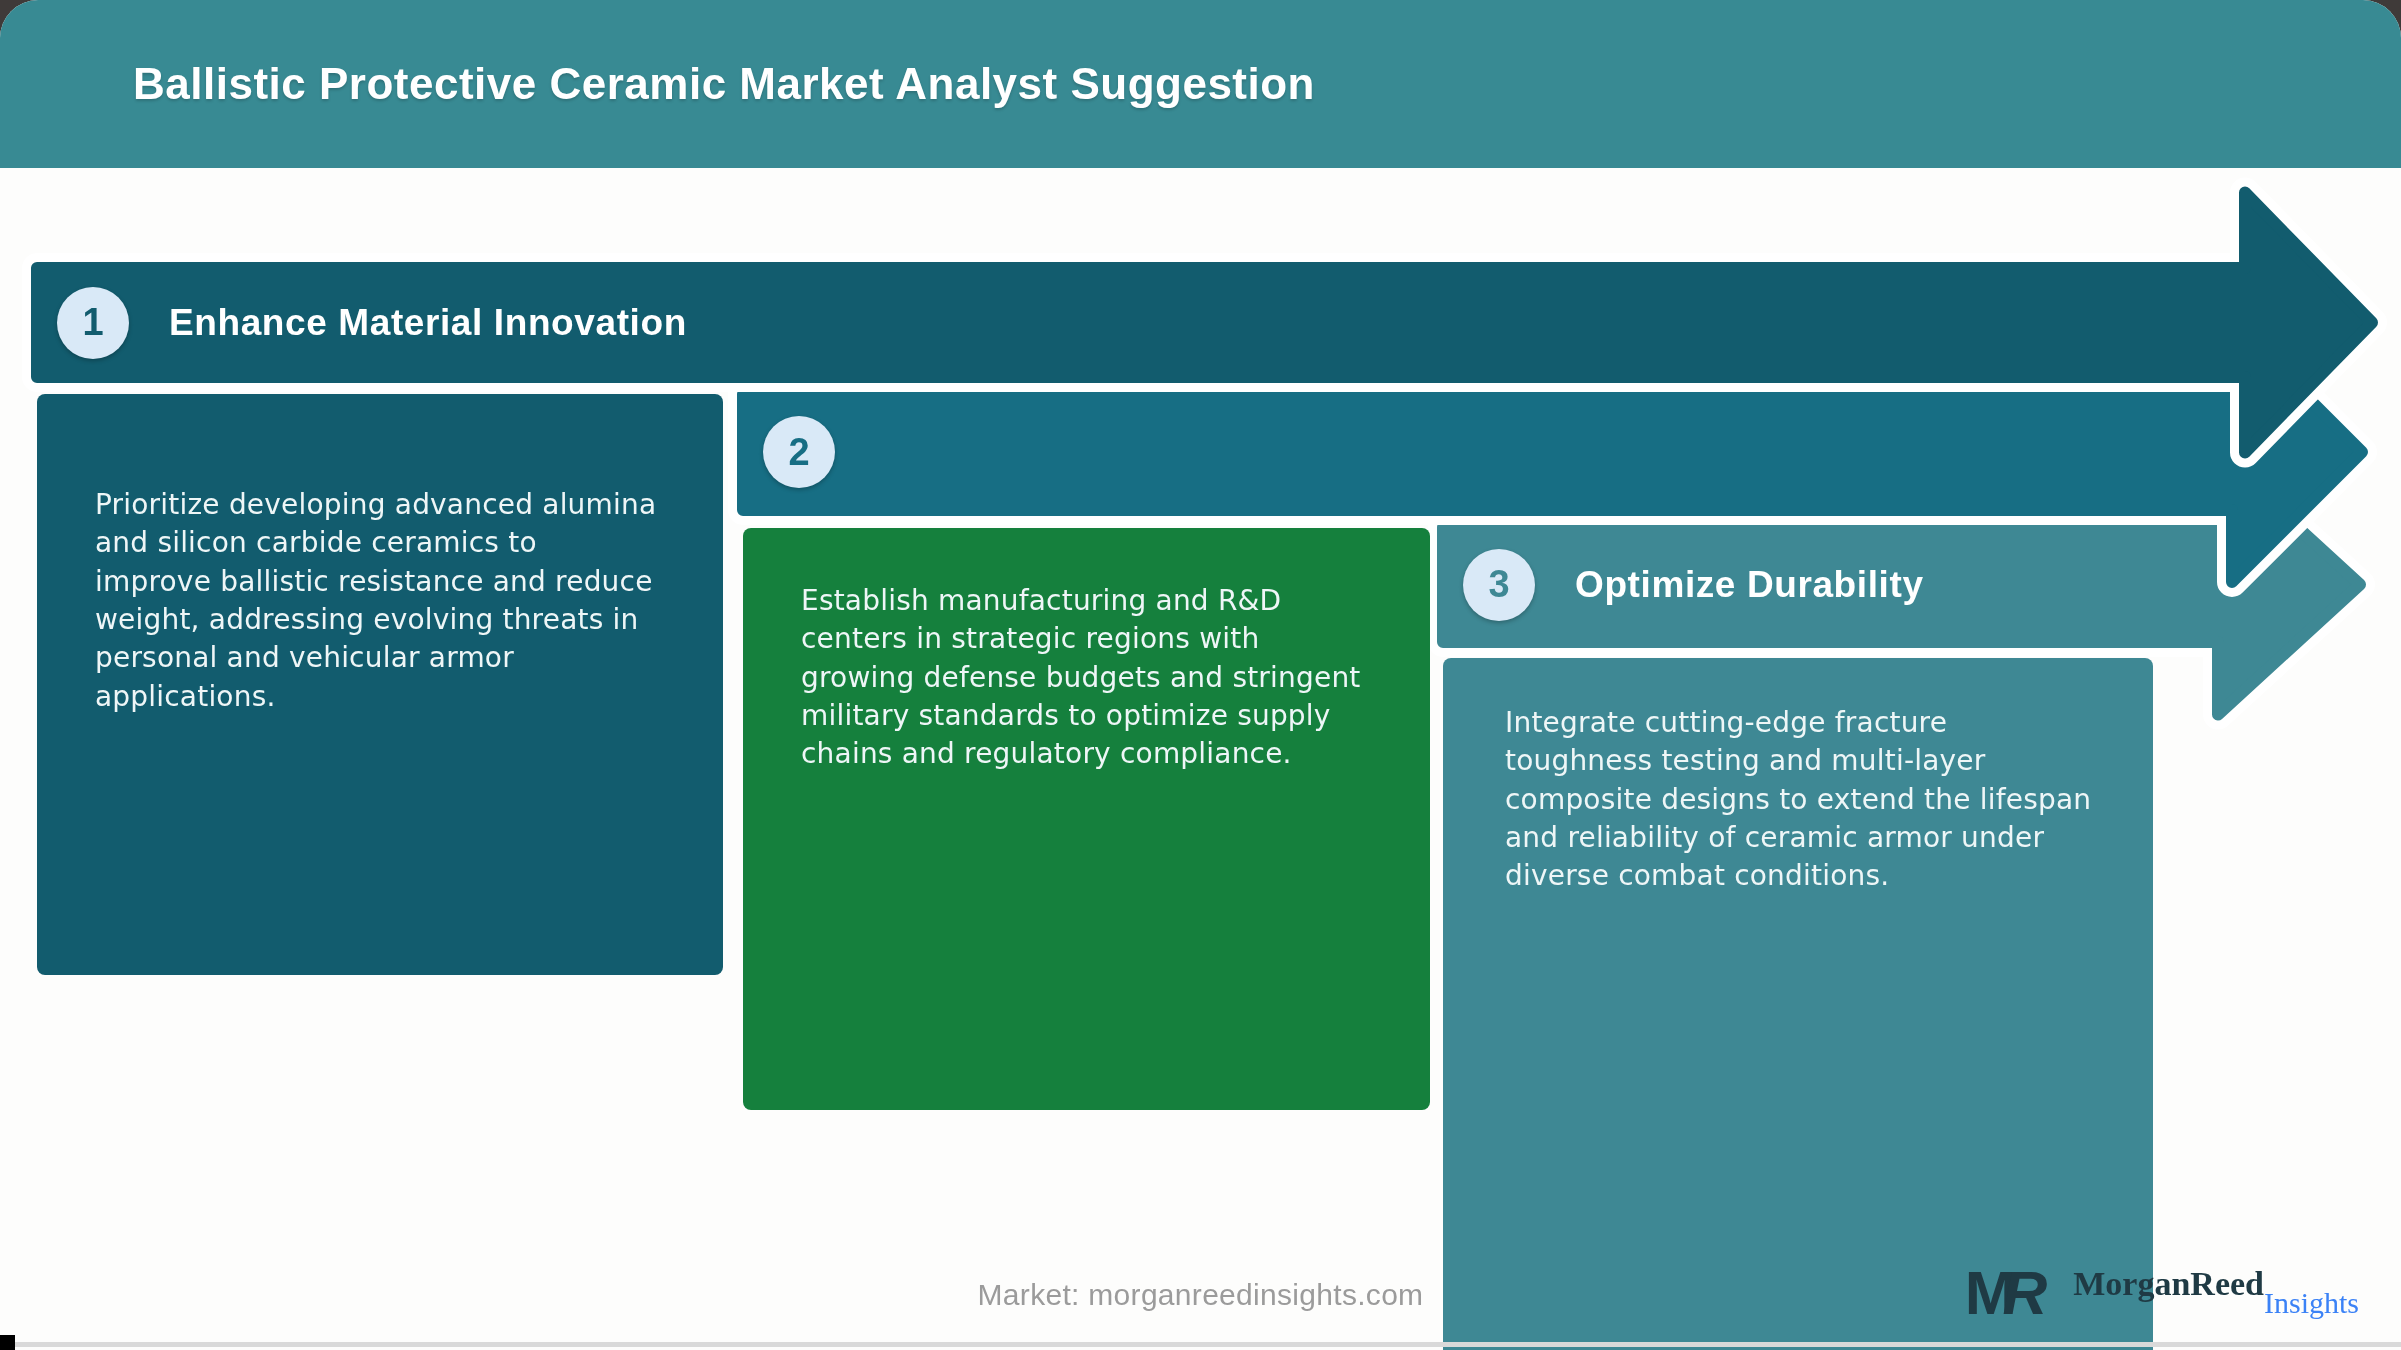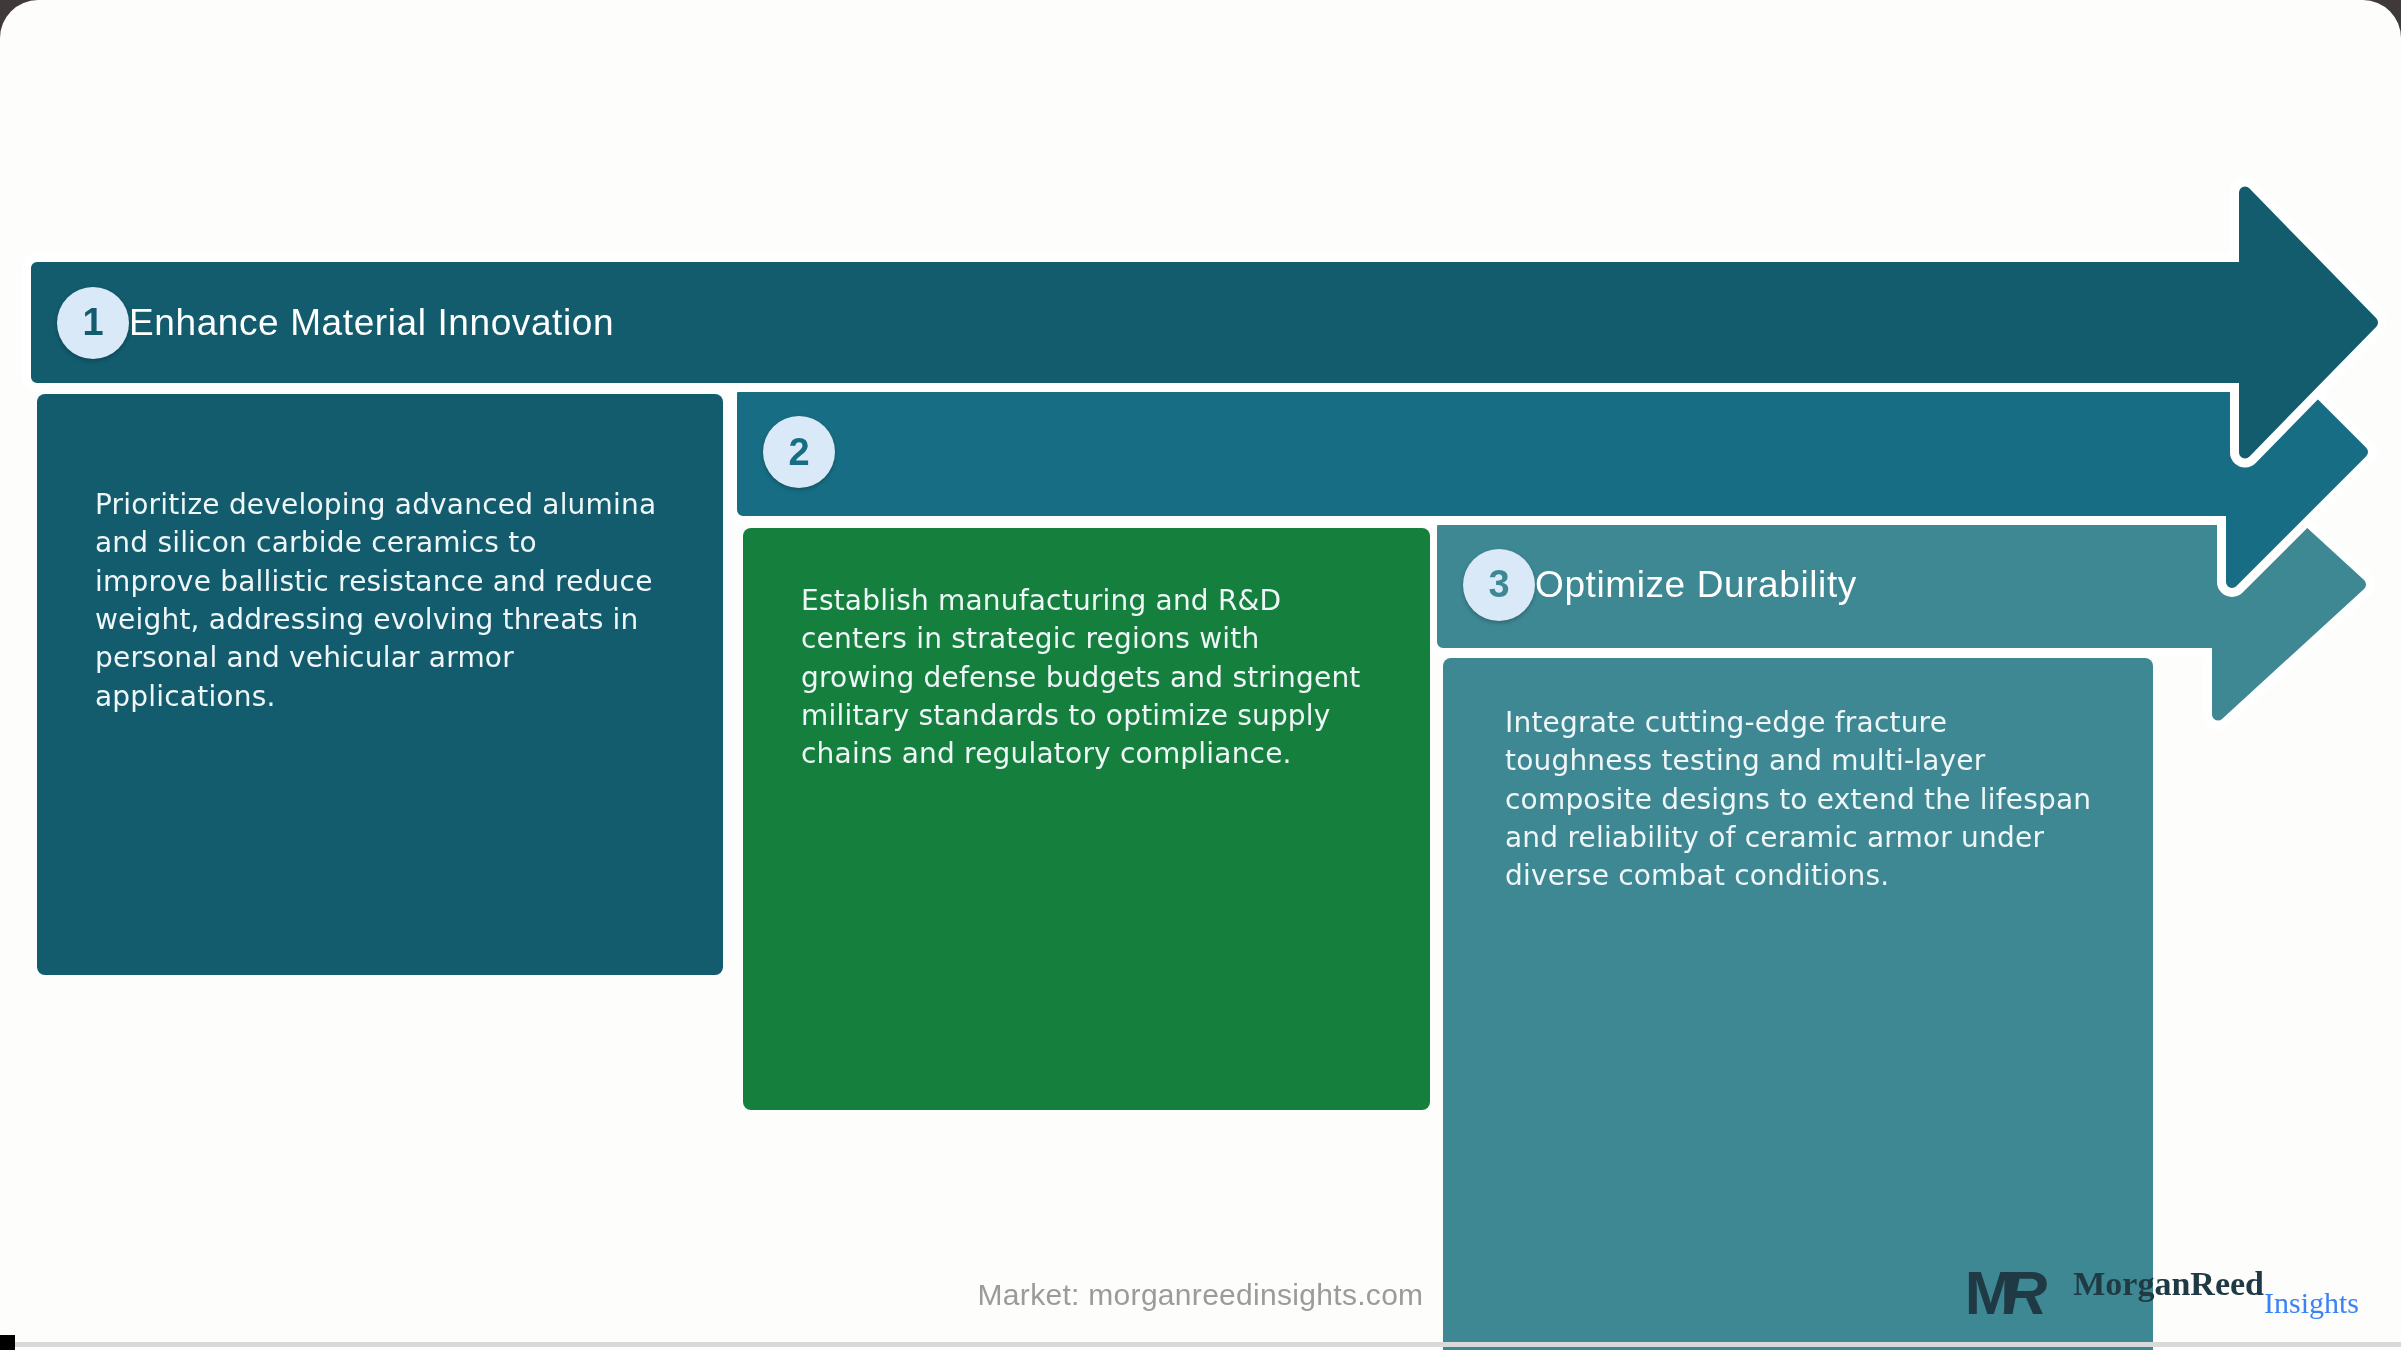--- a/index.html
+++ b/index.html
@@ -31,21 +31,21 @@
   .row-2{left:743px;top:394px;width:1400px;height:116px;}
   .row-3{left:1443px;top:527px;width:775px;height:115px;}
   .badge{
     width:72px;height:72px;border-radius:50%;
     margin-left:20px;flex:0 0 auto;
     display:flex;align-items:center;justify-content:center;
     font-size:38px;font-weight:700;
     box-shadow:0 2px 4px rgba(0,0,0,.25);
   }
   .step-heading{
-    color:#ffffff;font-size:37px;font-weight:400;letter-spacing:.6px;
+    margin-left:40px;color:#ffffff;font-size:37px;font-weight:700;letter-spacing:.6px;
     white-space:nowrap;
   }
   .desc-box{
     position:absolute;border-radius:8px;z-index:2;
     color:#eef6f7;
   }
   .desc-text{
     font-family:"DejaVu Sans", sans-serif;
     font-size:28px;line-height:1.37;font-weight:400;letter-spacing:.2px;
   }
@@ -78,20 +78,23 @@
   }
   .progress{position:absolute;left:0;bottom:0;width:100%;height:16px;z-index:5;}
   .playhead{position:absolute;left:0;bottom:0;width:15px;height:15px;}
   .track{position:absolute;left:15px;right:0;bottom:3px;height:5px;}
 </style>
 </head>
 <body>
 
 <div class="slide">
 
+  <div class="header" style="background-color: rgb(56, 138, 147);">
+    <div class="title">Ballistic Protective Ceramic Market Analyst Suggestion</div>
+  </div>
 
   <svg class="arrows-svg" viewBox="0 0 2401 1350" xmlns="http://www.w3.org/2000/svg">
 
     <path d="M1443,527 L2218,527 L2218,454.5 L2360,584.5 L2218,714.5 L2218,642 L1443,642 Z" fill="#ffffff" stroke="#ffffff" stroke-width="30" stroke-linejoin="round"></path>
     <path d="M1443,527 L2218,527 L2218,454.5 L2360,584.5 L2218,714.5 L2218,642 L1443,642 Z" stroke-width="12" stroke-linejoin="round" fill="#3E8894" style="stroke: rgb(62, 136, 148);"></path>
 
     <path d="M743,394 L2232,394 L2232,322 L2362,452 L2232,582 L2232,510 L743,510 Z" fill="#ffffff" stroke="#ffffff" stroke-width="30" stroke-linejoin="round"></path>
     <path d="M743,394 L2232,394 L2232,322 L2362,452 L2232,582 L2232,510 L743,510 Z" stroke-width="12" stroke-linejoin="round" fill="#176E84" style="stroke: rgb(23, 110, 132);"></path>
 
     <path d="M37,268 L2245,268 L2245,192.5 L2372,322.5 L2245,452.5 L2245,377 L37,377 Z" fill="#ffffff" stroke="#ffffff" stroke-width="30" stroke-linejoin="round"></path>

